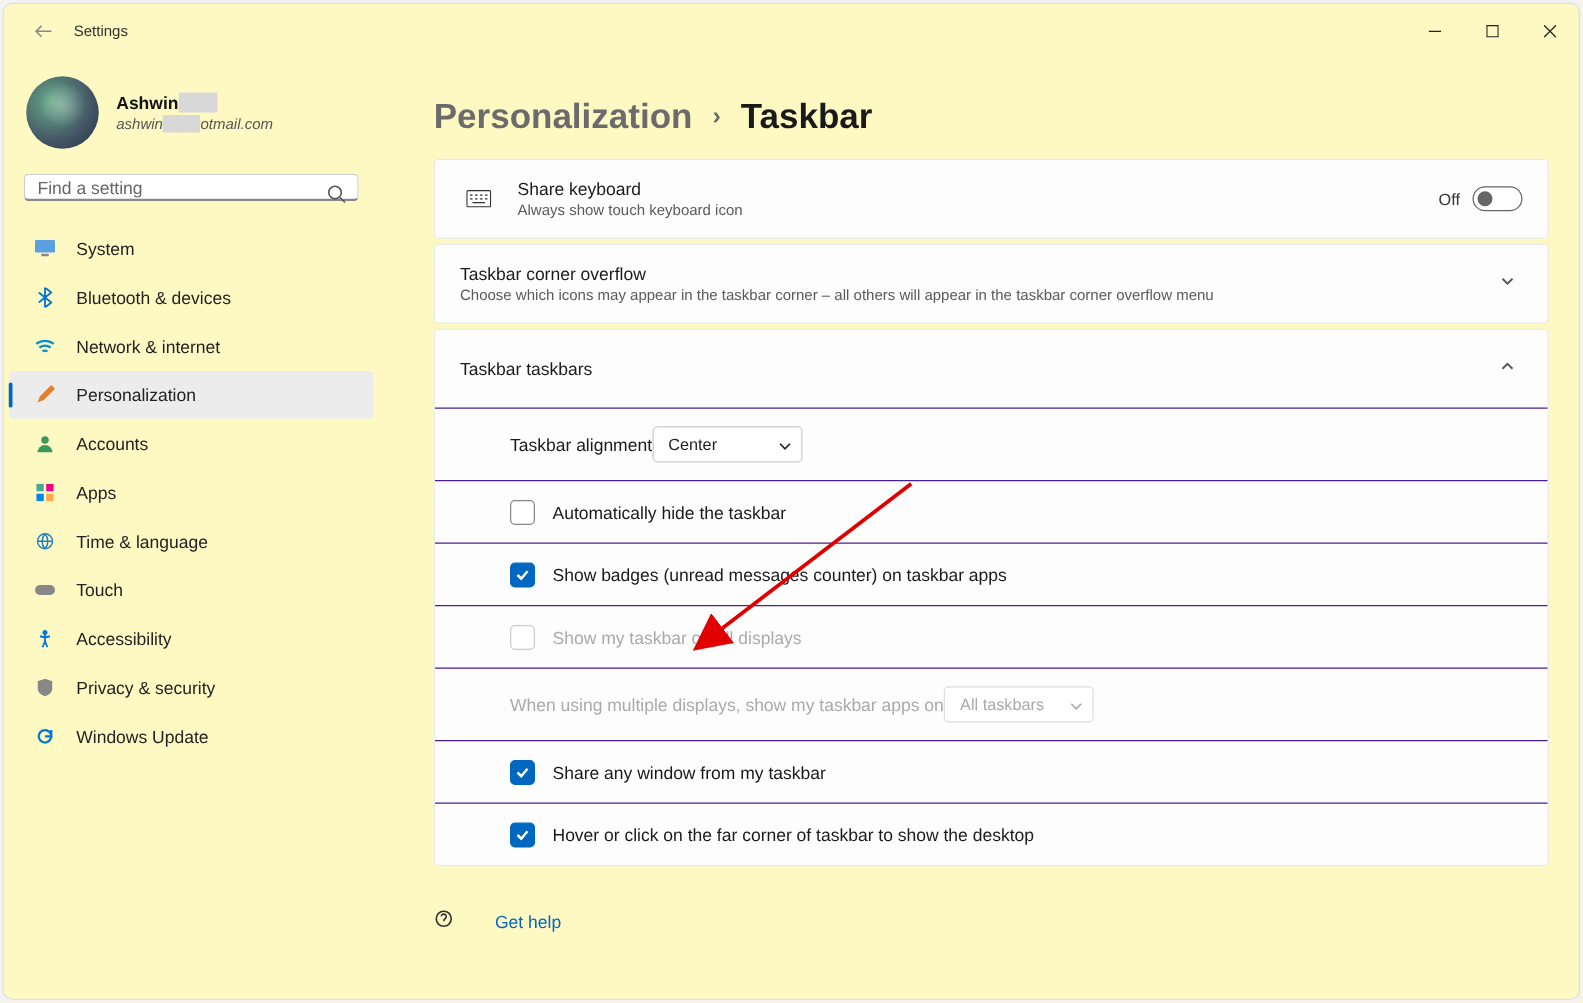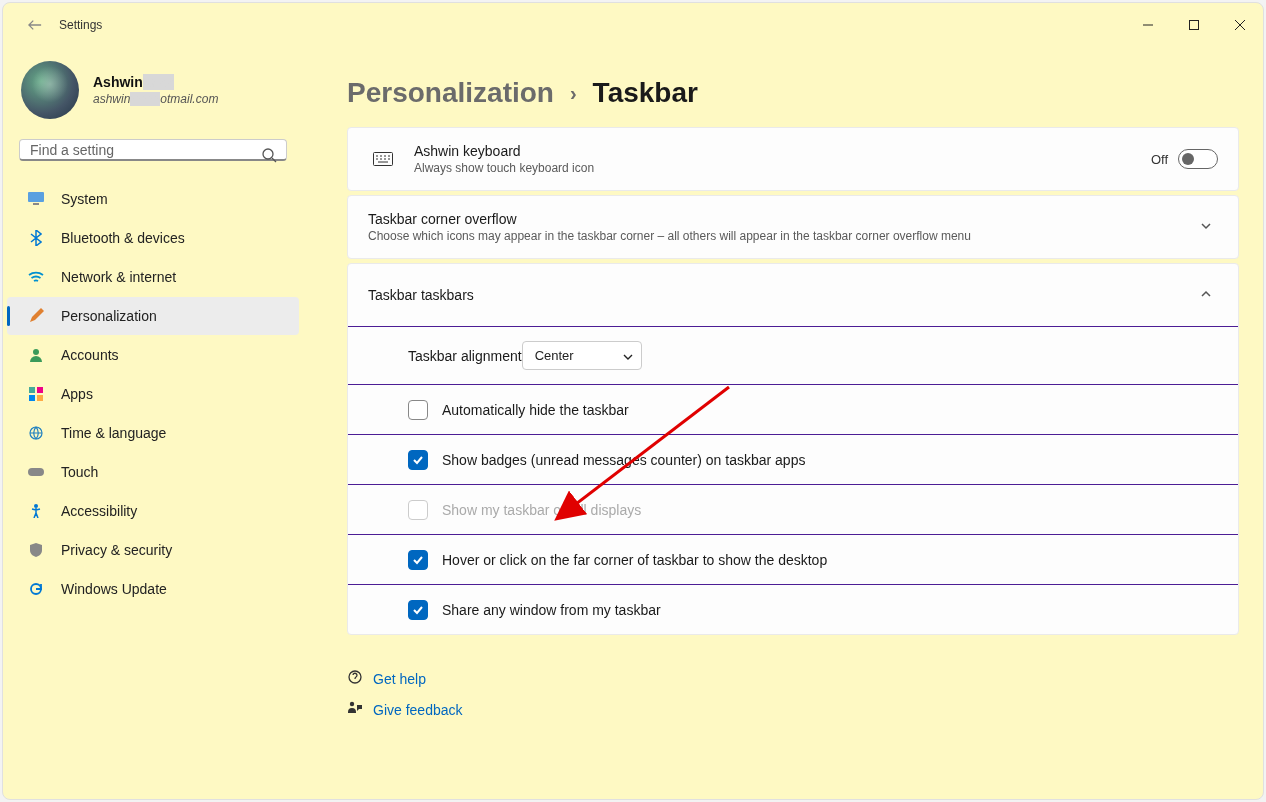--- a/index.html
+++ b/index.html
@@ -66,21 +66,21 @@
 .chk.checked svg { stroke: #fff; }
 .chk.disabled { border-color: #ccc; }
 .chklabel { font-size: 14px; color: #1a1a1a; }
 .subrow.disabled .chklabel { color: #aaa; }
 
 .dropdown { border: 1px solid #ccc; border-radius: 4px; padding: 6px 30px 6px 12px; font-size: 13px; background: #fff; position: relative; min-width: 120px; color:#222;}
 .dropdown.disabled { color: #aaa; border-color: #ddd; }
 .dropdown .dchev { position: absolute; right: 8px; top: 8px; color: inherit; }
 
 .footer-links { margin-top: 28px; }
-.flink { display: flex; align-items: center; gap: 8px; padding: 6px 0; font-size: 14px; color: #0067c0; }
+.flink { display: flex; align-items: center; gap: 31px; padding: 6px 0; font-size: 14px; color: #0067c0; margin-top: 12px; }
 .flink .ficon { width: 18px; color: #333; }
 
 
 .arrow { position: absolute; pointer-events: none; }
 
 </style>
 </head>
 <body>
 
 <div class="window">
@@ -235,21 +235,21 @@
 
       <div class="card">
         <div class="row sub">
           <span class="ricon" style="margin-left:-36px;">
               <svg width="20" height="14" viewBox="0 0 20 14" fill="none" stroke="#333">
                 <rect x="0.5" y="0.5" width="19" height="13" rx="1"></rect>
                 <path d="M3 4h2M7 4h2M11 4h2M15 4h2M3 7h2M7 7h2M11 7h2M15 7h2M5 10h10"></path>
               </svg>
             </span>
           <div class="text">
-            <div class="t1">Ashwin keyboard</div>
+            <div class="t1">Share keyboard</div>
             <div class="t2">Always show touch keyboard icon</div>
           </div>
           <div class="grow"></div>
           <div class="toggle">
             <span class="tlabel">Off</span>
             <span class="tswitch"></span>
           </div>
         </div>
       </div>
 
@@ -300,54 +300,57 @@
               </svg>
             </span>
           <span class="chklabel">Show badges (unread messages counter) on taskbar apps</span>
         </div>
 
         <div class="subrow disabled">
           <span class="chk disabled"></span>
           <span class="chklabel">Show my taskbar on all displays</span>
         </div>
 
+        <div class="subrow disabled">
+          <span class="chklabel">When using multiple displays, show my taskbar apps on</span>
+          <div class="grow"></div>
+          <div class="dropdown disabled">
+            <span>All taskbars</span>
+            <span class="dchev"><svg width="10" height="10" viewBox="0 0 10 10" fill="none" stroke="currentColor" stroke-width="1.4">
+                  <path d="M1 3l4 4 4-4"></path>
+                </svg></span>
+          </div>
+        </div>
 
         <div class="subrow">
           <span class="chk checked">
               <svg width="12" height="12" viewBox="0 0 12 12" fill="none" stroke-width="2">
                 <path d="M2 6l3 3 5-6"></path>
               </svg>
             </span>
-          <span class="chklabel">Hover or click on the far corner of taskbar to show the desktop</span>
+          <span class="chklabel">Share any window from my taskbar</span>
         </div>
 
         <div class="subrow">
           <span class="chk checked">
               <svg width="12" height="12" viewBox="0 0 12 12" fill="none" stroke-width="2">
                 <path d="M2 6l3 3 5-6"></path>
               </svg>
             </span>
-          <span class="chklabel">Share any window from my taskbar</span>
+          <span class="chklabel">Hover or click on the far corner of taskbar to show the desktop</span>
         </div>
       </div>
 
       <div class="footer-links">
         <div class="flink">
           <span class="ficon"><svg width="16" height="16" viewBox="0 0 16 16" fill="none" stroke="#333" stroke-width="1.3">
                 <circle cx="8" cy="8" r="6"></circle>
                 <path d="M6 6a2 2 0 113 2c-.7.4-1 1-1 2M8 12.5v.01"></path>
               </svg></span>
           <span>Get help</span>
-        </div>
-        <div class="flink">
-          <span class="ficon"><svg width="16" height="16" viewBox="0 0 16 16" fill="#333">
-                <circle cx="5" cy="4" r="2.2"></circle>
-                <path d="M1 12a4 4 0 018 0v1H1zM10 5h5v4h-3l-2 2V5z" fill="#333"></path>
-              </svg></span>
-          <span>Give feedback</span>
         </div>
       </div>
 
       <svg class="arrow" style="left:236px; top:330px;" width="200" height="160" viewBox="0 0 200 160">
         <defs>
             <marker id="ah" markerWidth="10" markerHeight="10" refX="8" refY="5" orient="auto">
               <path d="M0 0L10 5L0 10z" fill="#e00000"></path>
             </marker>
           </defs>
         <line x1="190" y1="10" x2="20" y2="140" stroke="#e00000" stroke-width="3" marker-end="url(#ah)"></line>

